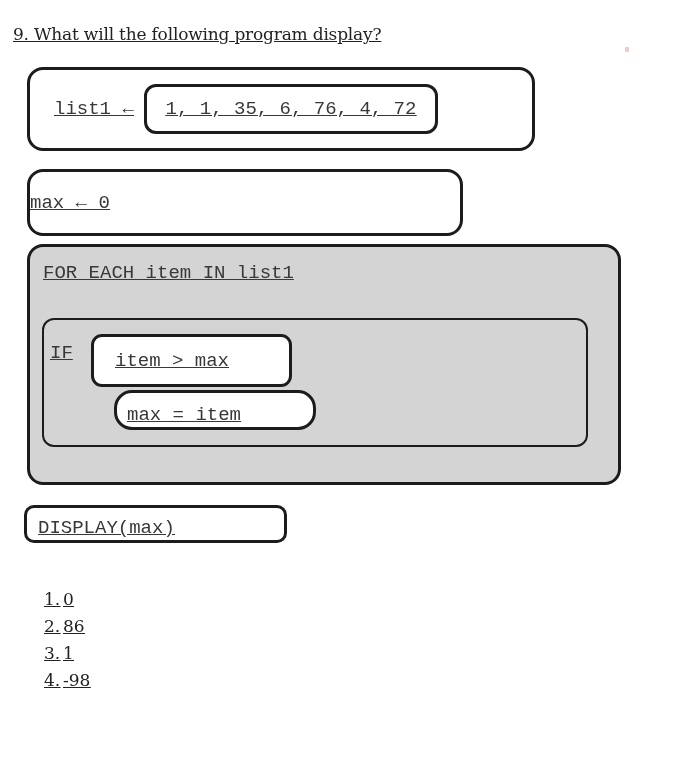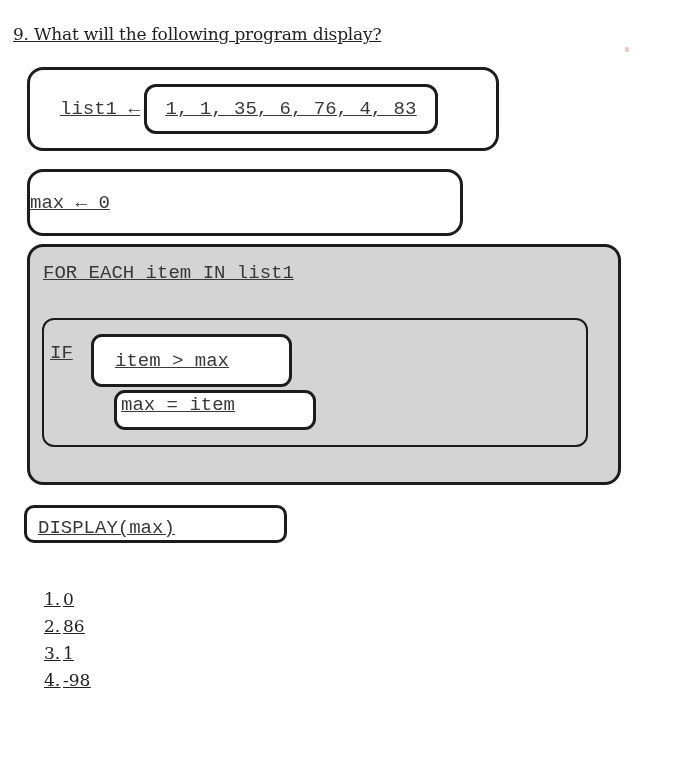--- a/index.html
+++ b/index.html
@@ -27,21 +27,21 @@
     color: var(--code-text, #383838);
     white-space: pre;
     line-height: 24px;
   }
   .rbox {
     position: absolute;
     border: 3px solid var(--border, #1c1c1c);
     border-radius: 16px;
     background: #ffffff;
   }
-  .box-list1 { left: 27px; top: 67px; width: 472px; height: 84px; display: flex; align-items: center; padding-left: 30px; }
+  .box-list1 { left: 27px; top: 67px; width: 508px; height: 84px; display: flex; align-items: center; padding-left: 24px; }
   .list1-values-box {
     position: absolute; left: 114px; top: 14px; width: 294px; height: 50px;
     border: 3px solid var(--border, #1c1c1c); border-radius: 12px; background: #ffffff;
     display: flex; align-items: center; justify-content: center;
   }
   .box-max { left: 27px; top: 169px; width: 436px; height: 67px; display: flex; align-items: center; }
   .loop-box {
     left: 27px; top: 244px; width: 594px; height: 241px;
     background: var(--loop-fill, #d4d4d4);
   }
@@ -52,22 +52,22 @@
     background: transparent;
   }
   .if-label { position: absolute; left: 6px; top: 21px; text-align: center; }
   .cond-box {
     position: absolute; left: 47px; top: 14px; width: 201px; height: 53px;
     border: 3px solid var(--border, #1c1c1c); border-radius: 11px; background: #ffffff;
     display: flex; align-items: center; padding-left: 21px;
   }
   .body-box {
     position: absolute; left: 70px; top: 70px; width: 202px; height: 40px;
-    border: 3px solid var(--border, #1c1c1c); border-radius: 11px; background: #ffffff;
-    display: flex; align-items: flex-start; padding-left: 4px;
+    border: 3px solid var(--border, #1c1c1c); border-radius: 18px; background: #ffffff;
+    display: flex; align-items: flex-end; padding-left: 10px;
   }
   .display-box {
     left: 24px; top: 505px; width: 263px; height: 38px; border-radius: 10px;
     display: flex; align-items: flex-end; padding-left: 11px;
   }
   .choices {
     position: absolute; left: 44px; top: 589px;
     list-style: none;
   }
   .choice {
@@ -88,21 +88,21 @@
 
 <div class="page">
 
   <div class="title">9. What will the following program display?</div>
 
   <div class="pink-mark"></div>
 
   <div class="rbox box-list1">
     <span class="code">list1 ←</span>
     <div class="list1-values-box">
-      <span class="code">1, 1, 35, 6, 76, 4, 83</span>
+      <span class="code">1, 1, 35, 6, 76, 4, 72</span>
     </div>
   </div>
 
   <div class="rbox box-max">
     <span class="code">max ← 0</span>
   </div>
 
   <div class="rbox loop-box">
     <div class="code loop-header">FOR EACH item IN list1</div>
 

